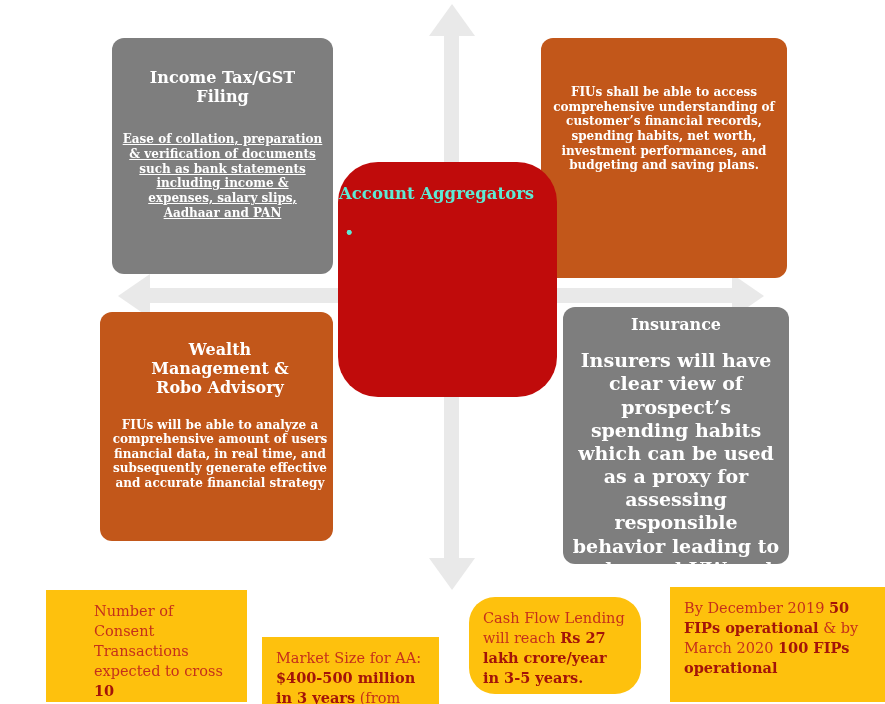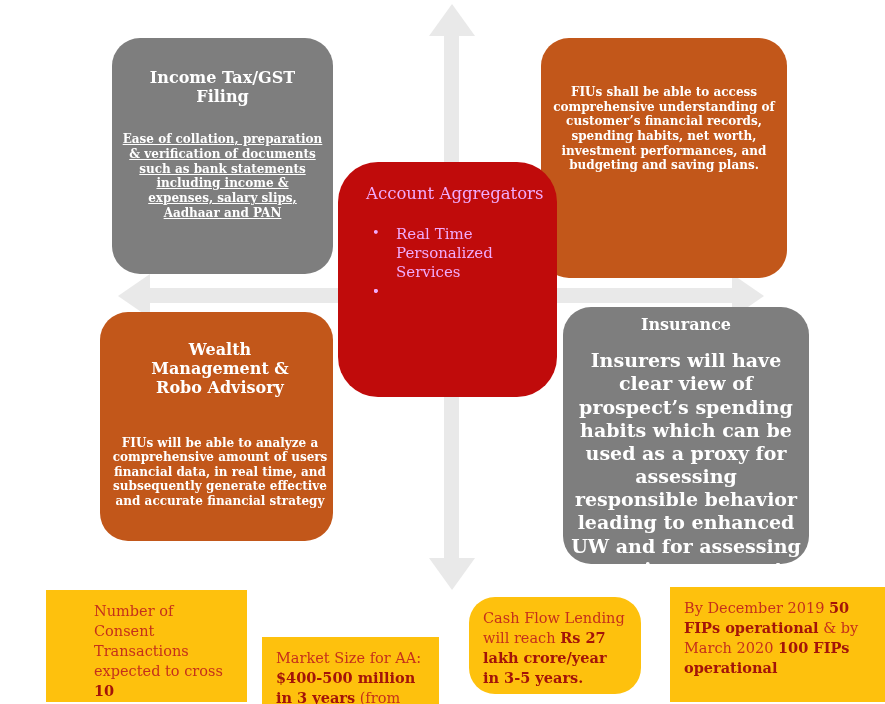--- a/index.html
+++ b/index.html
@@ -18,41 +18,41 @@
     border-top:32px solid var(--c-arrow);}
   .h-shaft{left:148px;top:288px;width:584px;height:15px;background:var(--c-arrow);}
   .h-head-left{left:118px;top:274px;width:0;height:0;
     border-top:22px solid transparent;border-bottom:22px solid transparent;
     border-right:32px solid var(--c-arrow);}
   .h-head-right{left:732px;top:274px;width:0;height:0;
     border-top:22px solid transparent;border-bottom:22px solid transparent;
     border-left:32px solid var(--c-arrow);}
   
   .qbox{
-    position:absolute;z-index:1;border-radius:28px;color:#fff;font-weight:bold;
+    position:absolute;z-index:1;border-radius:12px;color:#fff;font-weight:bold;
     text-align:center;box-sizing:border-box;
   }
   .qbox .title{font-size:16px;line-height:1.2;}
   .qbox .body{font-size:12px;line-height:1.22;}
   .gray{background:var(--c-gray);}
   .orange{background:var(--c-orange);}
   .q1{left:112px;top:38px;width:221px;height:236px;padding:30px 10px 0 10px;}
   .q1 .body{margin-top:26px;text-decoration:underline;}
   .q2{left:541px;top:38px;width:246px;height:240px;padding:21px 7px 0 7px;}
   .q2 .body{margin-top:26px;}
   .q3{left:100px;top:312px;width:233px;height:229px;padding:28px 3px 0 10px;}
   .q3 .title{padding:0 24px;}
-  .q3 .body{margin-top:38px;}
-  .q4{left:563px;top:307px;width:246px;height:257px;padding:8px 8px 0 8px;}
+  .q3 .body{margin-top:20px;}
+  .q4{left:563px;top:307px;width:226px;height:257px;padding:8px 8px 0 8px;}
   .q4 .body{margin-top:15px;font-size:19px;}
   
   .center-box{
     position:absolute;z-index:2;left:338px;top:162px;width:219px;height:235px;
-    background:var(--c-red);border-radius:40px;color:#f0abfc;font-weight:normal;
-    box-sizing:border-box;padding:22px 12px 0 28px;
+    background:var(--c-red);border-radius:40px;color:#5eead4;font-weight:bold;
+    box-sizing:border-box;padding:22px 12px 0 1px;
   }
   .center-box .title{font-size:16.5px;text-align:left;}
   .center-box ul{list-style:none;margin:22px 0 0 0;padding:0;font-size:15px;line-height:1.25;text-align:left;}
   .center-box li{position:relative;padding-left:30px;margin-bottom:3px;}
   .center-box li .dot{position:absolute;left:6px;top:0;font-size:13px;}
   
   .stat{
     position:absolute;z-index:1;background:var(--c-gold);box-sizing:border-box;
     padding:11px 14px;font-size:14.5px;line-height:1.38;text-align:left;
     color:var(--c-stat);
@@ -96,21 +96,20 @@
   <div class="qbox gray q4">
     <div class="title">Insurance</div>
     <div class="body">Insurers will have clear view of prospect’s spending habits which can be used as a proxy for assessing responsible behavior leading to enhanced UW and for assessing premium payment capability. With the inclusion of healthcare data, UW will greatly improve</div>
   </div>
 
   <div class="center-box">
     <div class="title">Account Aggregators</div>
     <ul>
       <li>
         <span class="dot">•</span>
-        <span>Real Time Personalized Services</span>
       </li>
       <li>
         <span class="dot">•</span>
       </li>
       <li>
         <span class="dot">•</span>
       </li>
     </ul>
   </div>
 

